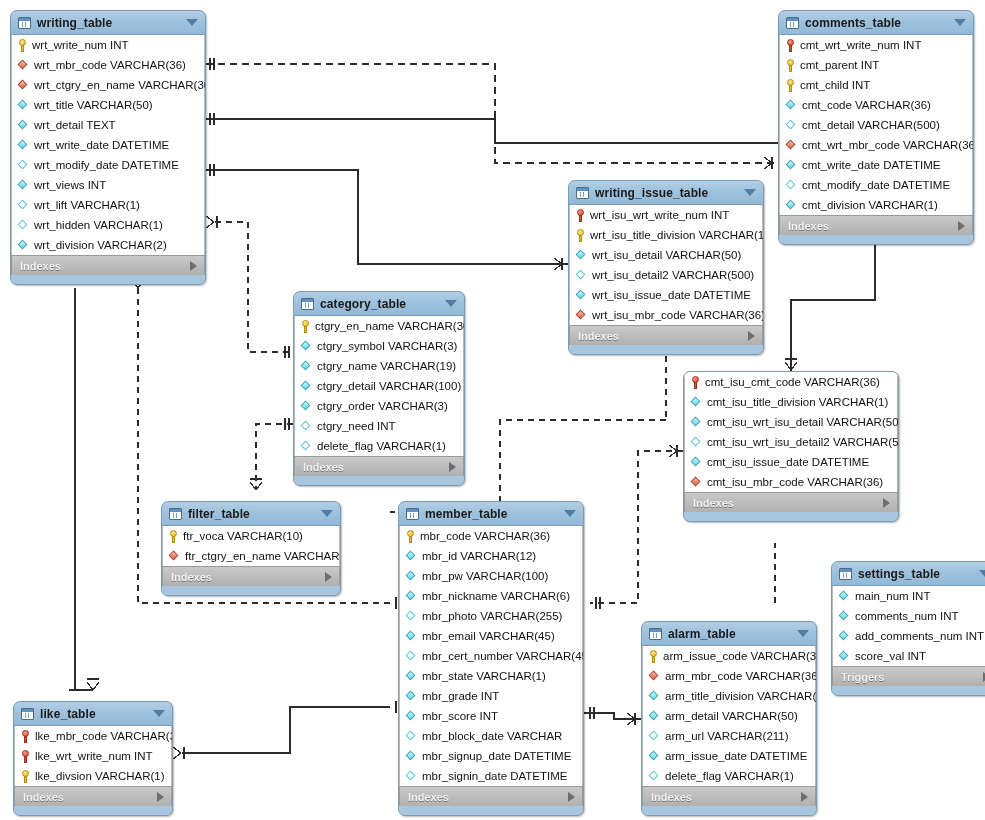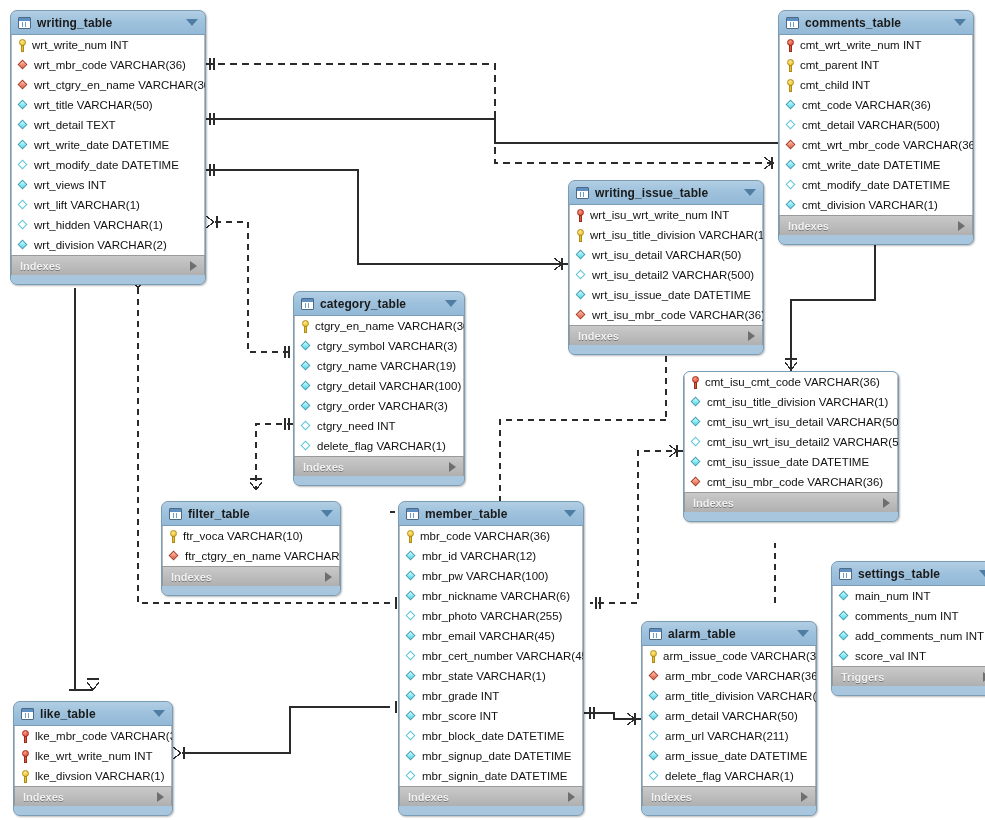--- a/index.html
+++ b/index.html
@@ -486,21 +486,21 @@
       <div class="col-row">
           <span class="gi dia-c"></span>
           <span>mbr_grade INT</span>
         </div>
       <div class="col-row">
           <span class="gi dia-c"></span>
           <span>mbr_score INT</span>
         </div>
       <div class="col-row">
           <span class="gi dia-h"></span>
-          <span>mbr_block_date DATETIME</span>
+          <span>mbr_block_date VARCHAR</span>
         </div>
       <div class="col-row">
           <span class="gi dia-c"></span>
           <span>mbr_signup_date DATETIME</span>
         </div>
       <div class="col-row">
           <span class="gi dia-h"></span>
           <span>mbr_signin_date DATETIME</span>
         </div>
     </div>

